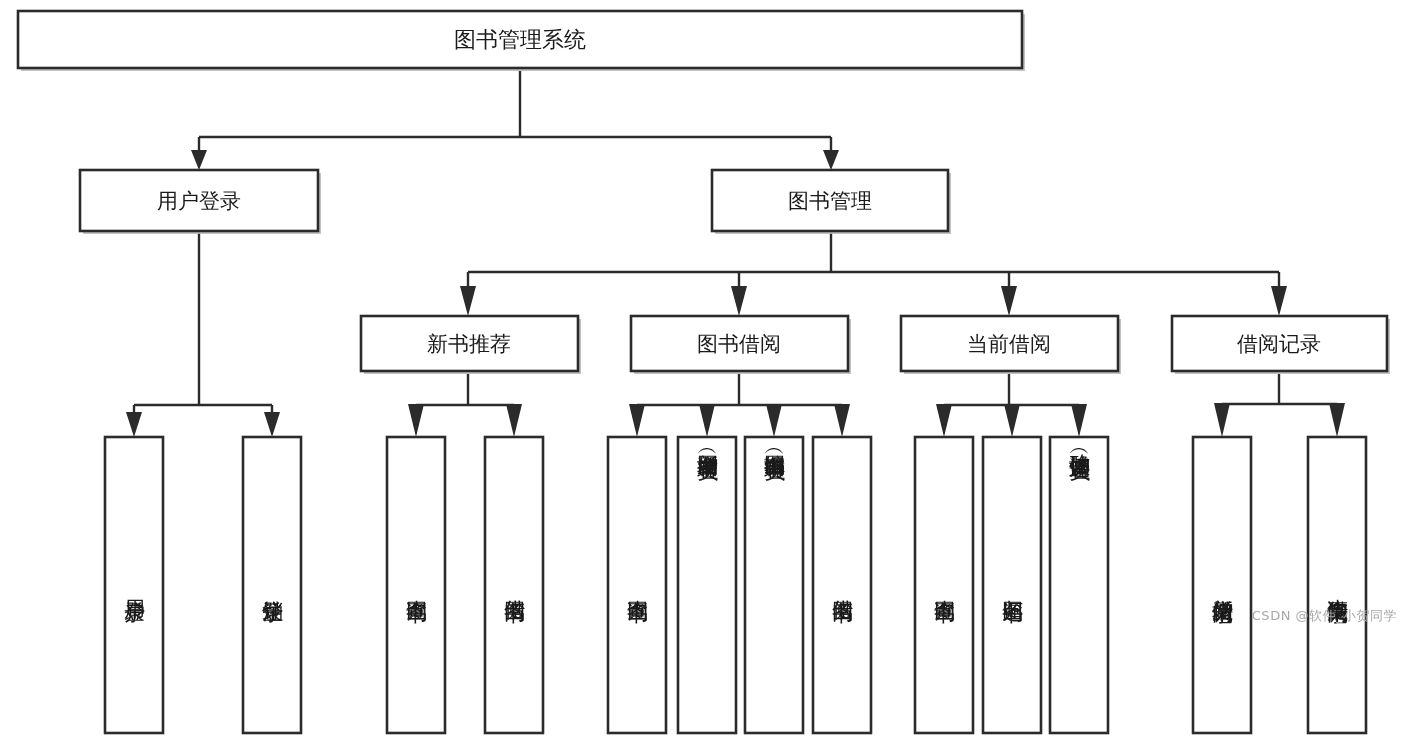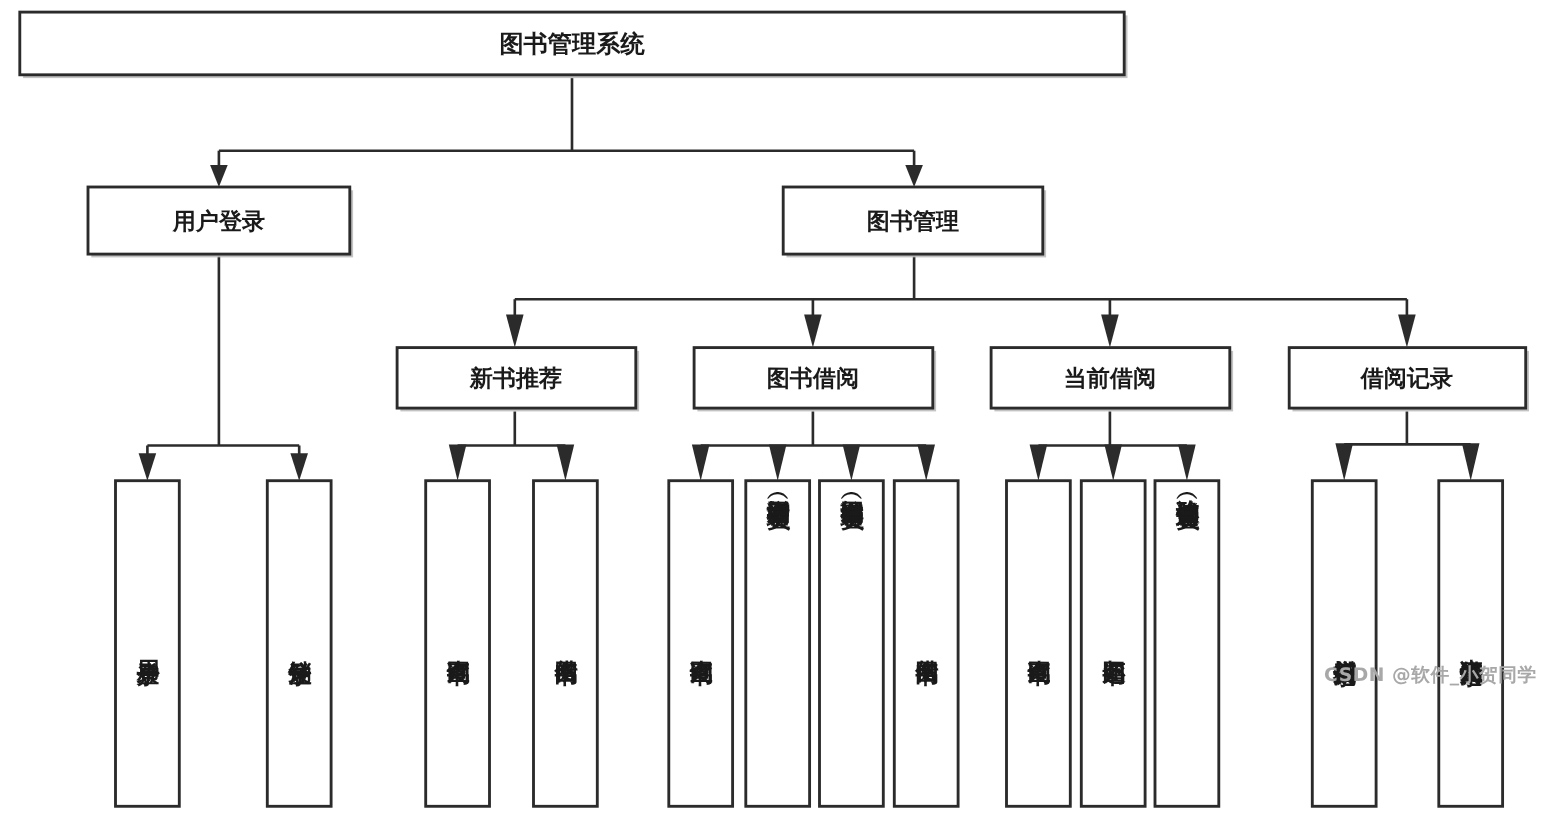--- a/index.html
+++ b/index.html
@@ -11,21 +11,20 @@
     width: 1405px;
     height: 747px;
     font-family: "DejaVu Sans", "Liberation Sans", sans-serif;
     overflow: hidden;
     position: relative;
   }
   #diagram-root {
     position: relative;
     width: 1405px;
     height: 629px;
-    font-weight: bold;
   }
   svg.diagram-svg {
     position: absolute;
     top: 0;
     left: 0;
     width: 1405px;
     height: 747px;
   }
   .node-box {
     fill: #ffffff;
@@ -74,21 +73,21 @@
     color: #1a1a1a;
     letter-spacing: 1px;
     text-align: center;
     white-space: pre;
   }
   .watermark {
     position: absolute;
     right: 8px;
     bottom: 4px;
     font-family: "DejaVu Sans", "Liberation Sans", sans-serif;
-    font-size: 17px;
+    font-size: 13px;
     color: #a8a8a8;
     letter-spacing: 0.5px;
     user-select: none;
   }
 </style>
 </head>
 <body>
 
 <div id="diagram-root">
 

